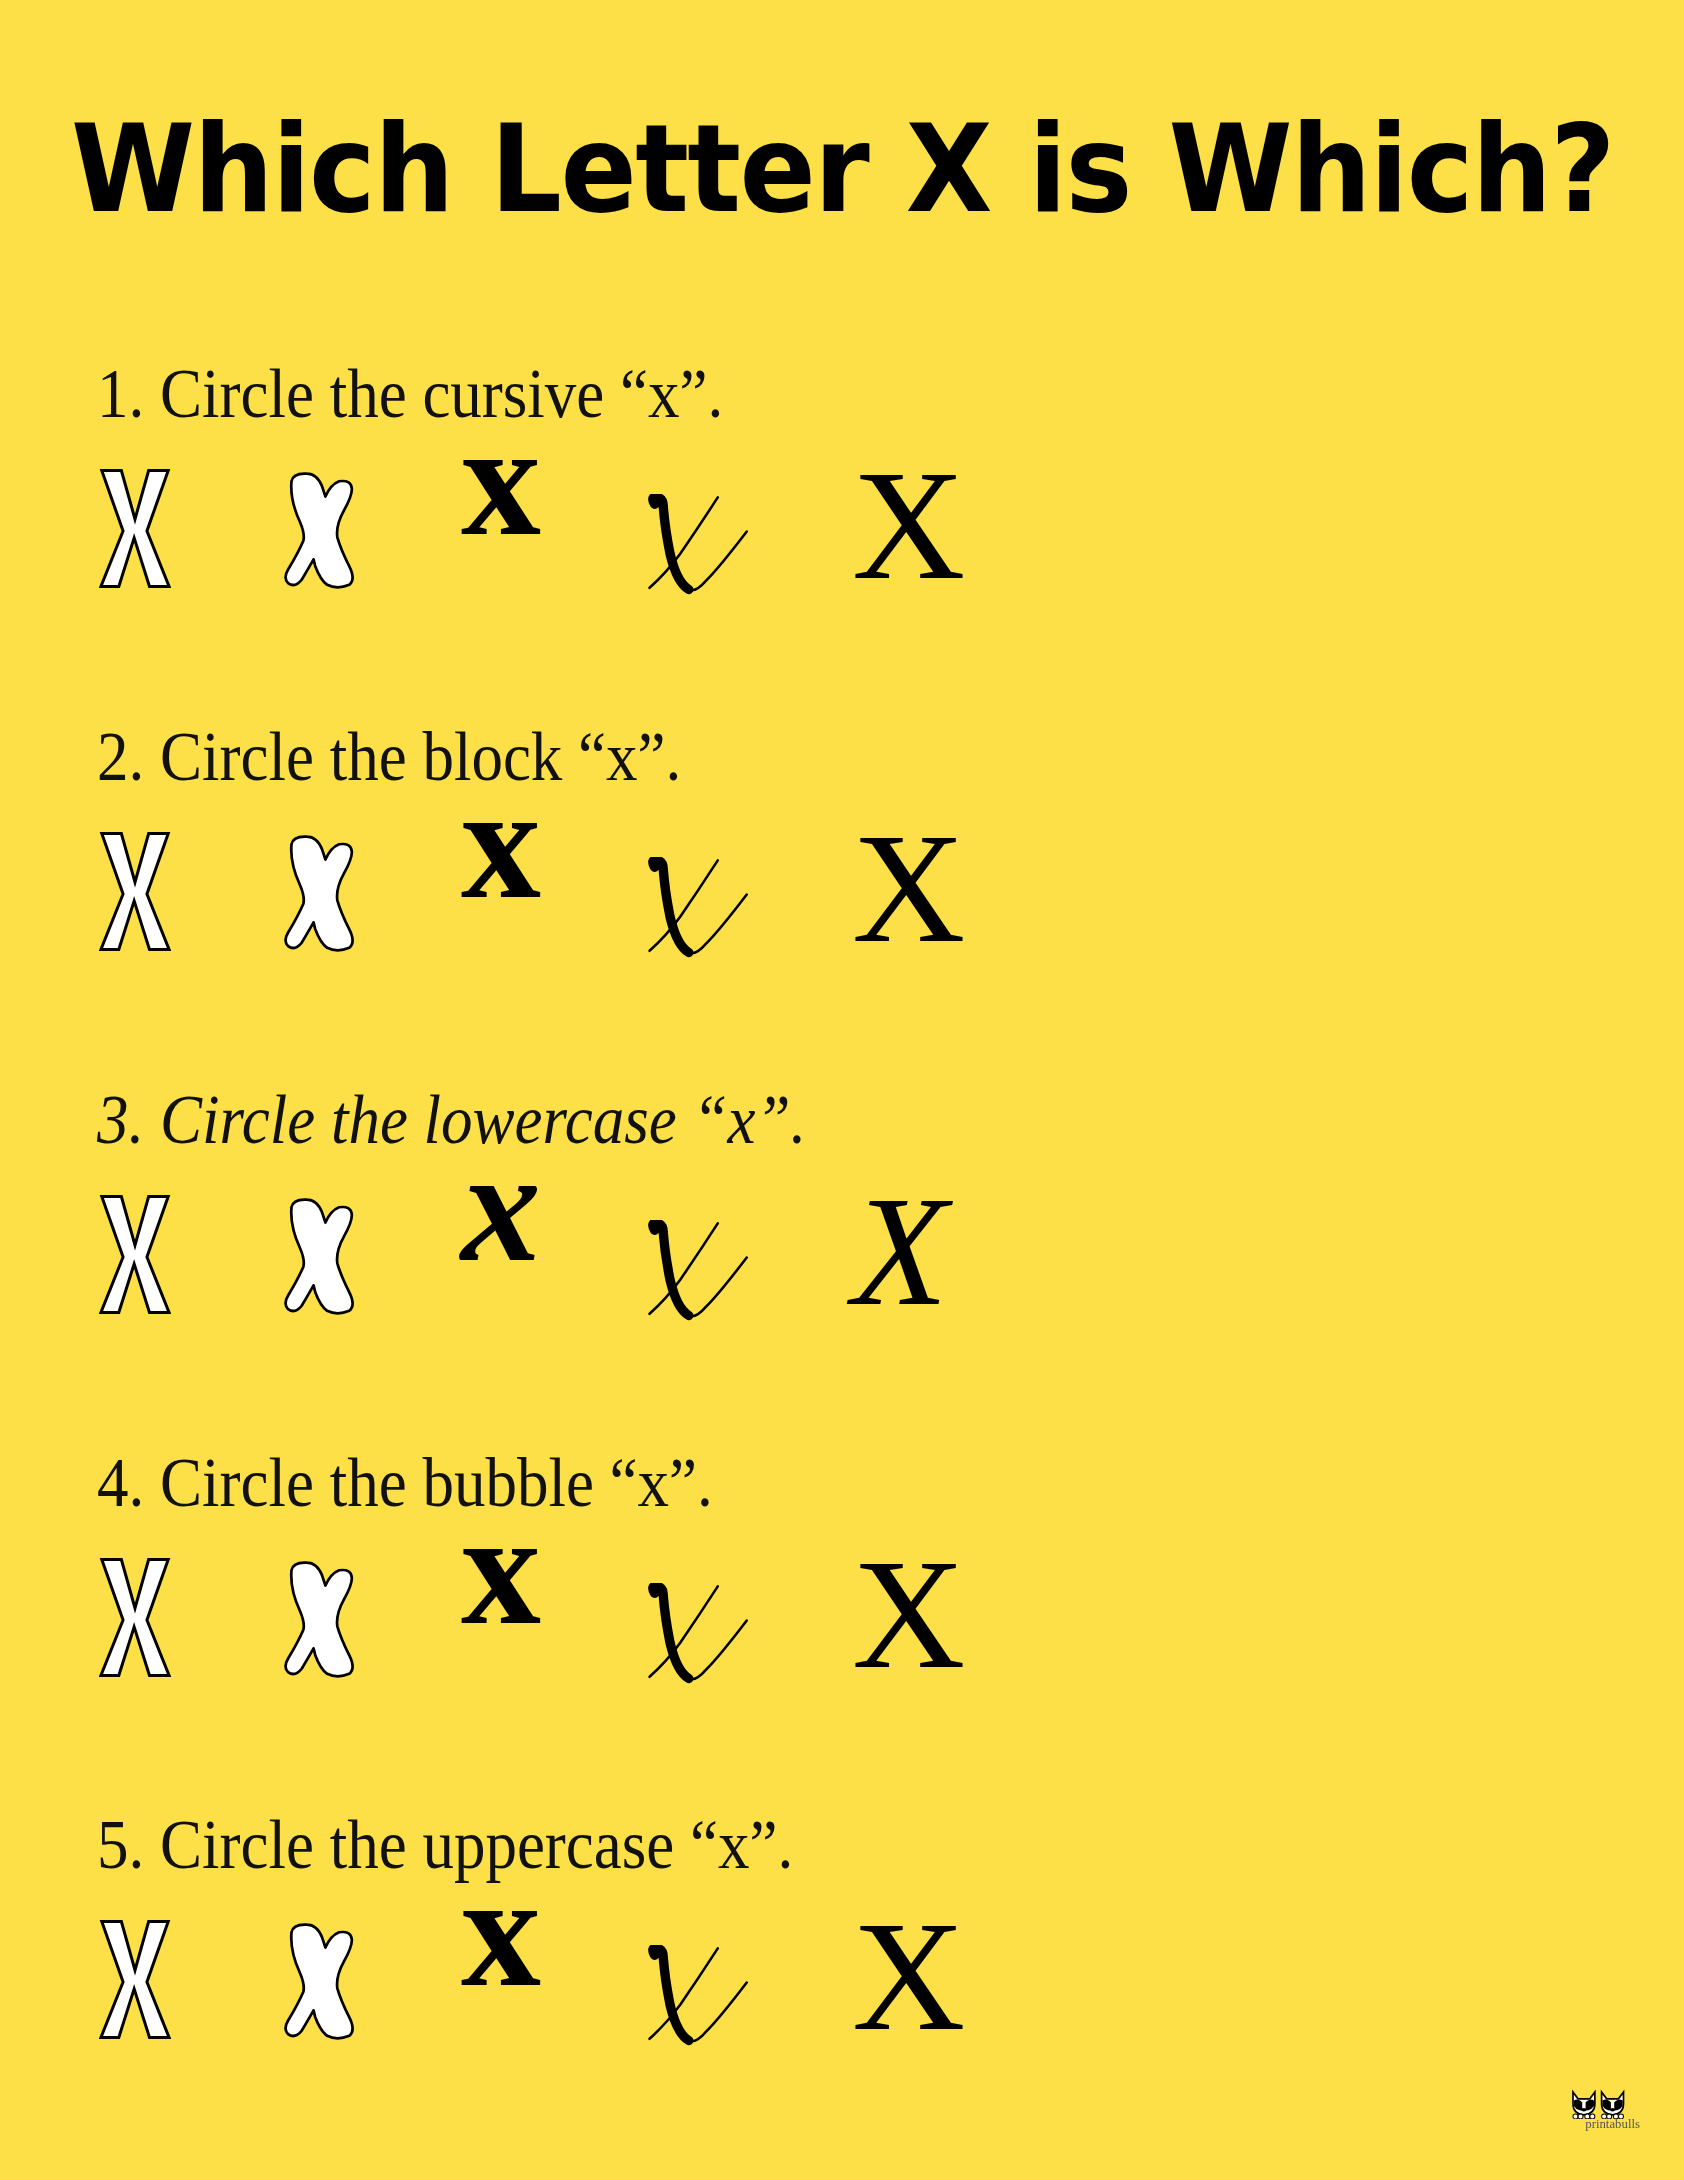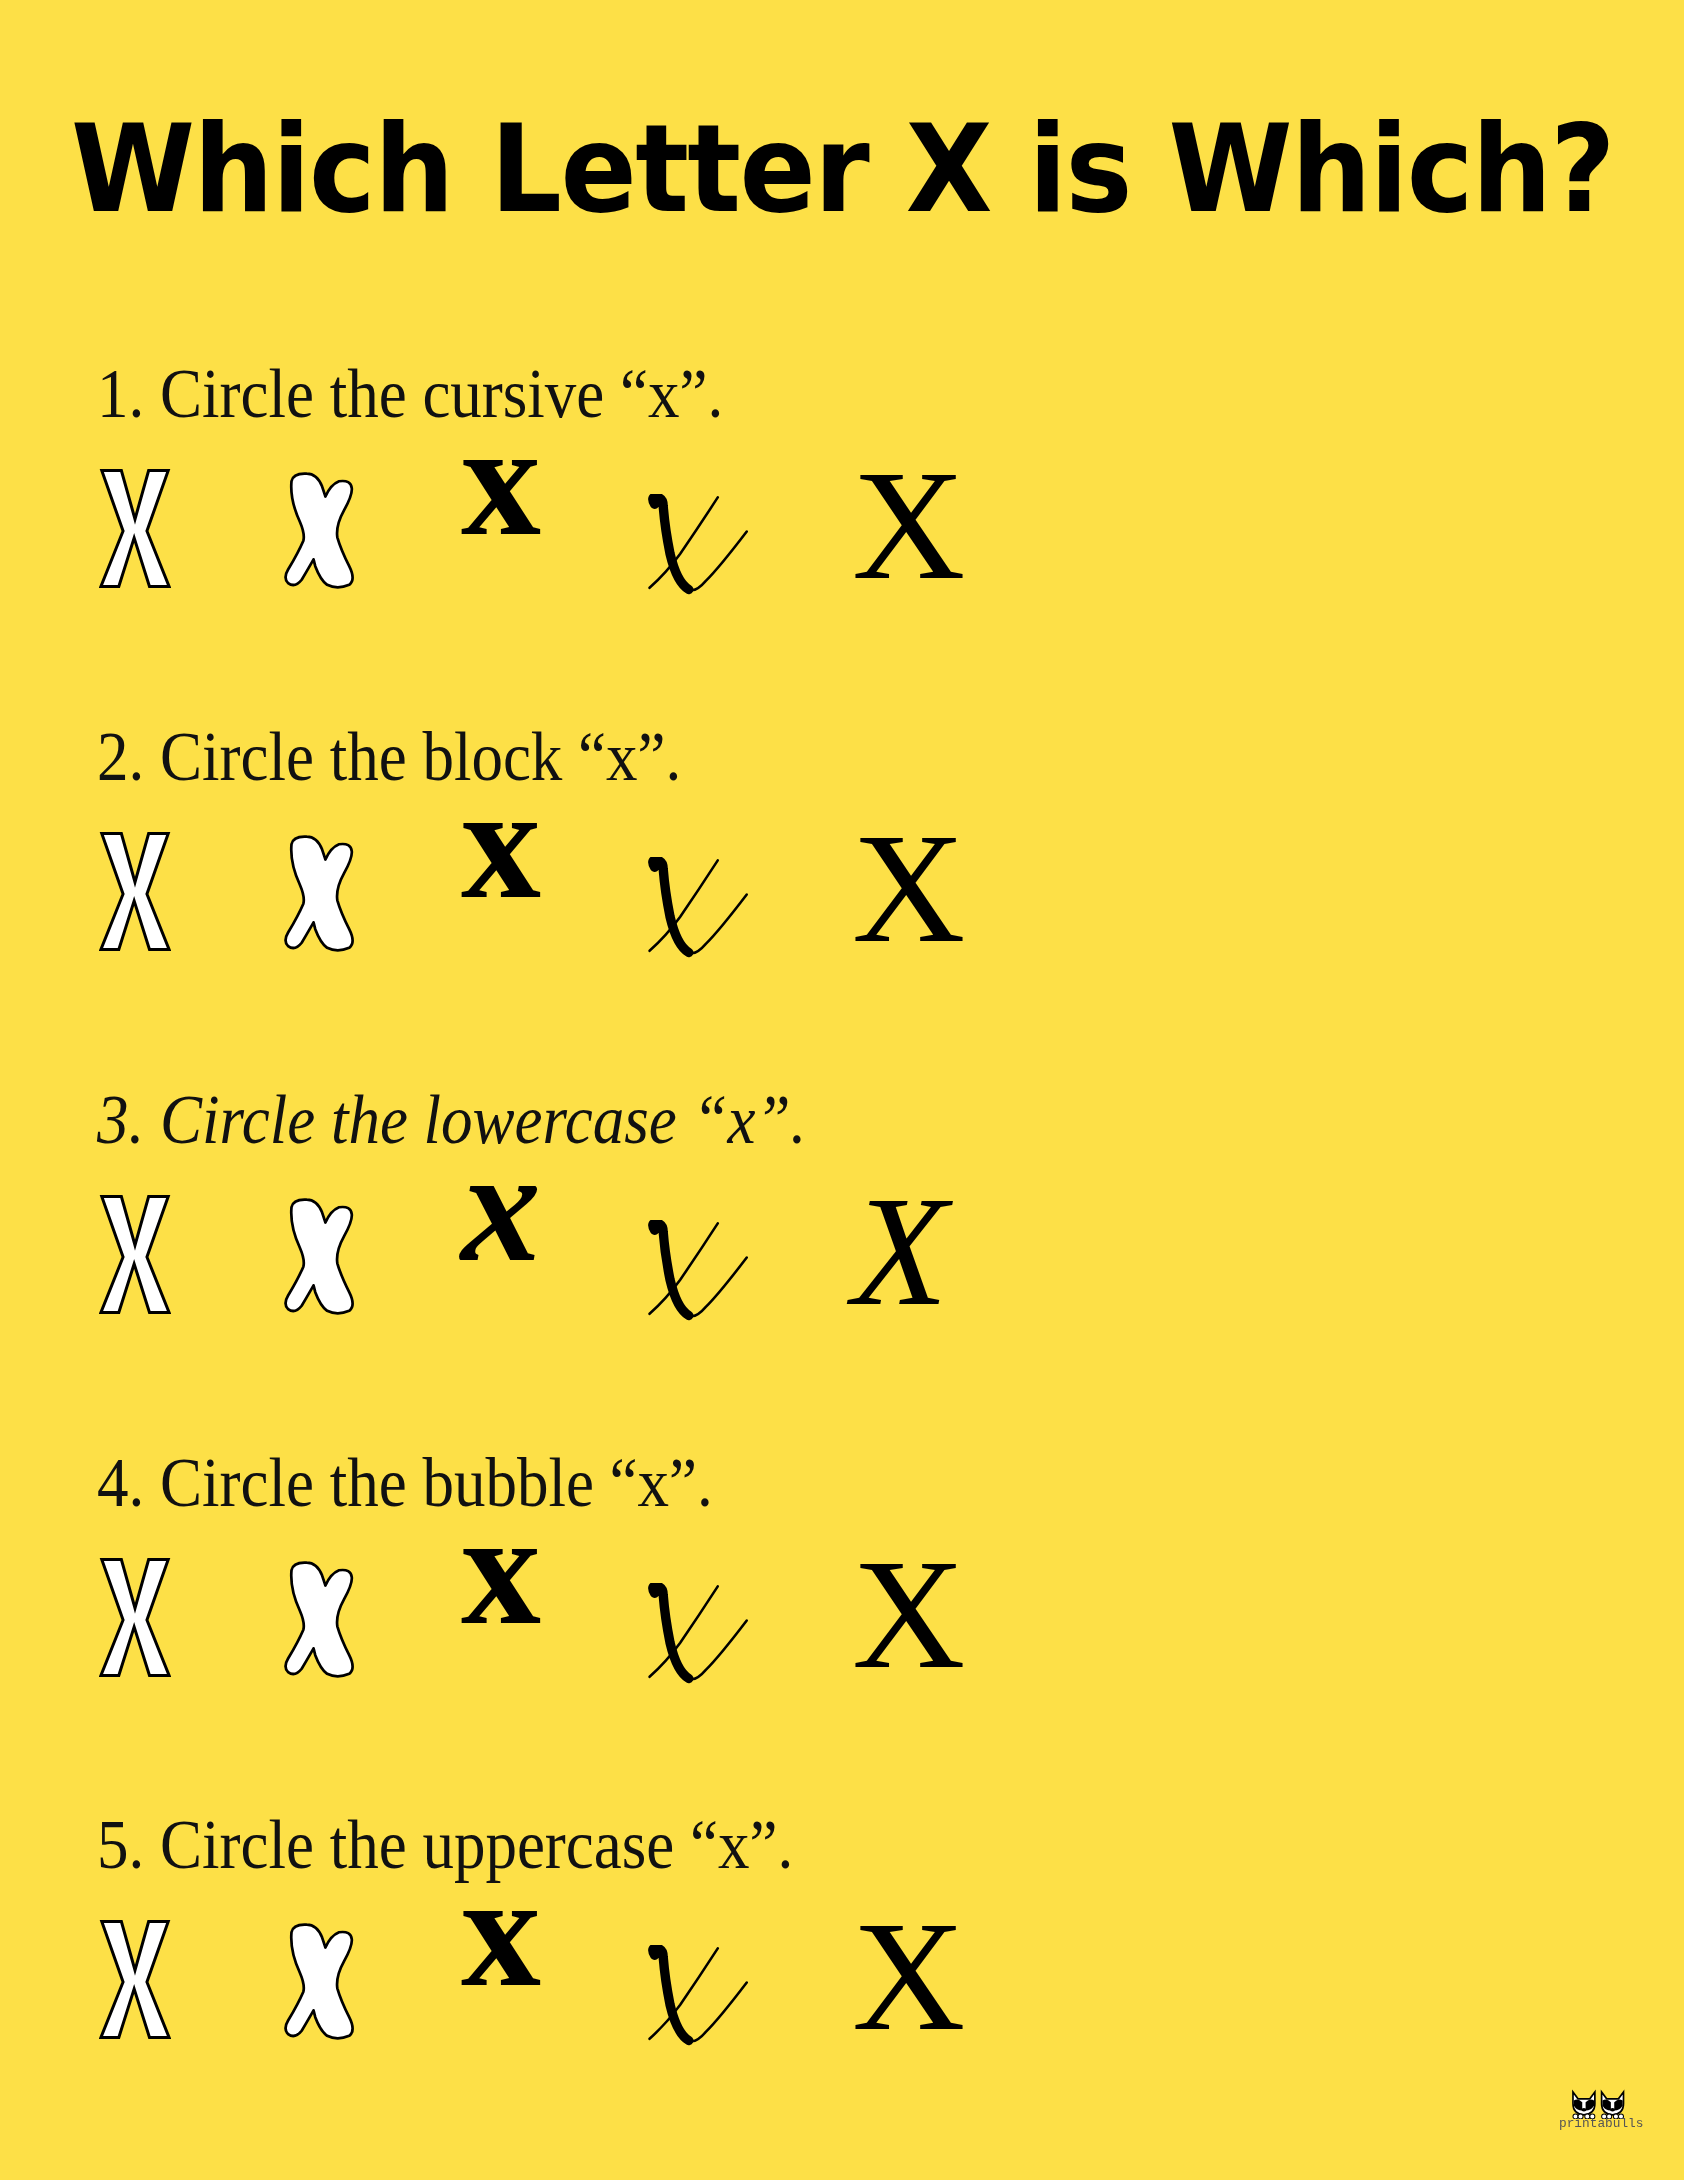--- a/index.html
+++ b/index.html
@@ -21,22 +21,22 @@
   }
   .glyph { position: absolute; }
   .glyph svg { display: block; }
   .serif-x {
     position: absolute; font-family: "Liberation Serif", serif; color: #000; line-height: 1;
   }
   .serif-lower { left: 461px; font-size: 160px; font-weight: bold; top: 400px; }
   .serif-upper { left: 852px; font-size: 157px; font-weight: normal; top: 447px; }
   .logo { position: absolute; left: 1559px; top: 2087px; width: 81px; height: 48px; }
   .logo-text {
-    position: absolute; left: 0; top: 31px; width: 81px; text-align: center;
-    font-family: Liberation Mono, monospace; font-size: 12.8px; color: #555; line-height: 1;
+    position: absolute; left: 0; top: 31px; width: 81px; text-align: right;
+    font-family: Liberation Serif, serif; font-size: 12.8px; color: #555; line-height: 1;
   }
 </style>
 </head>
 <body>
 
 <div class="page">
 
   <div class="title">Which Letter X is Which?</div>
 
   <div id="questions">

